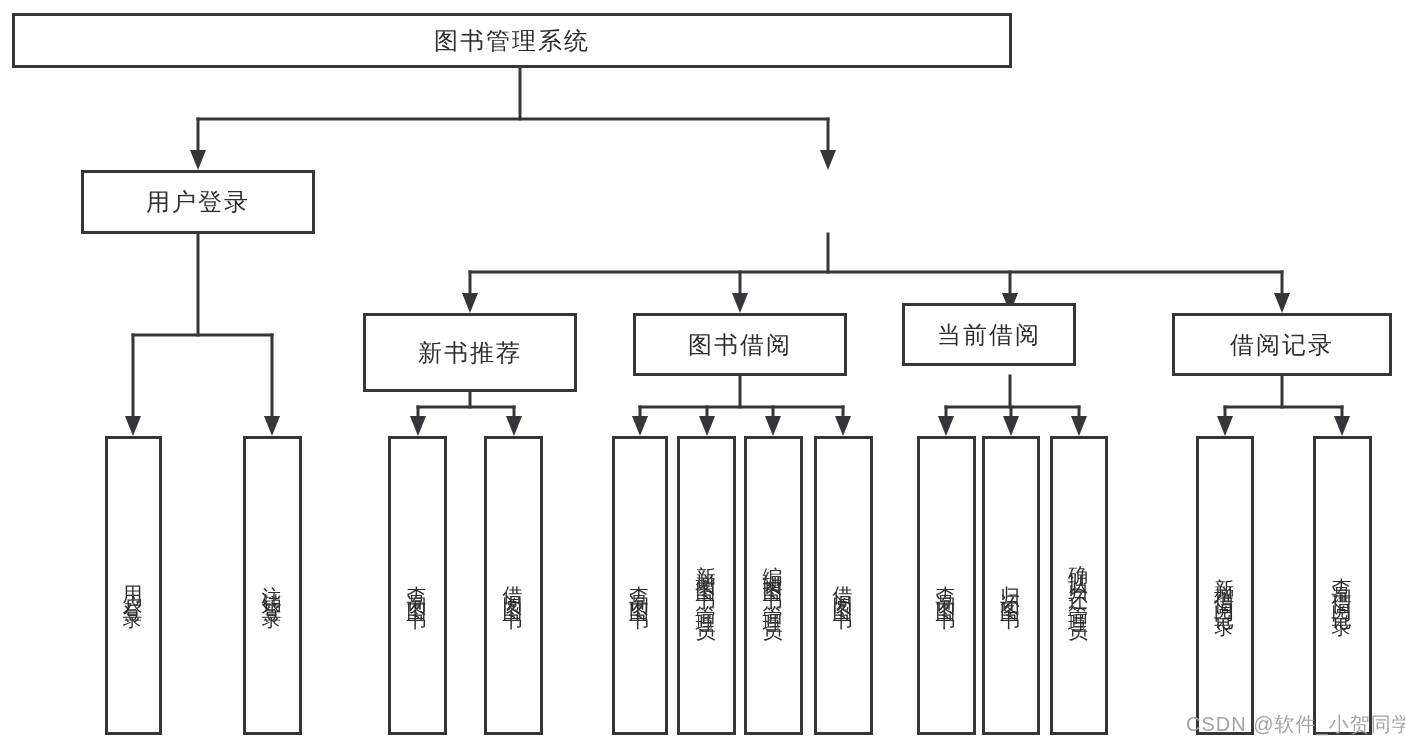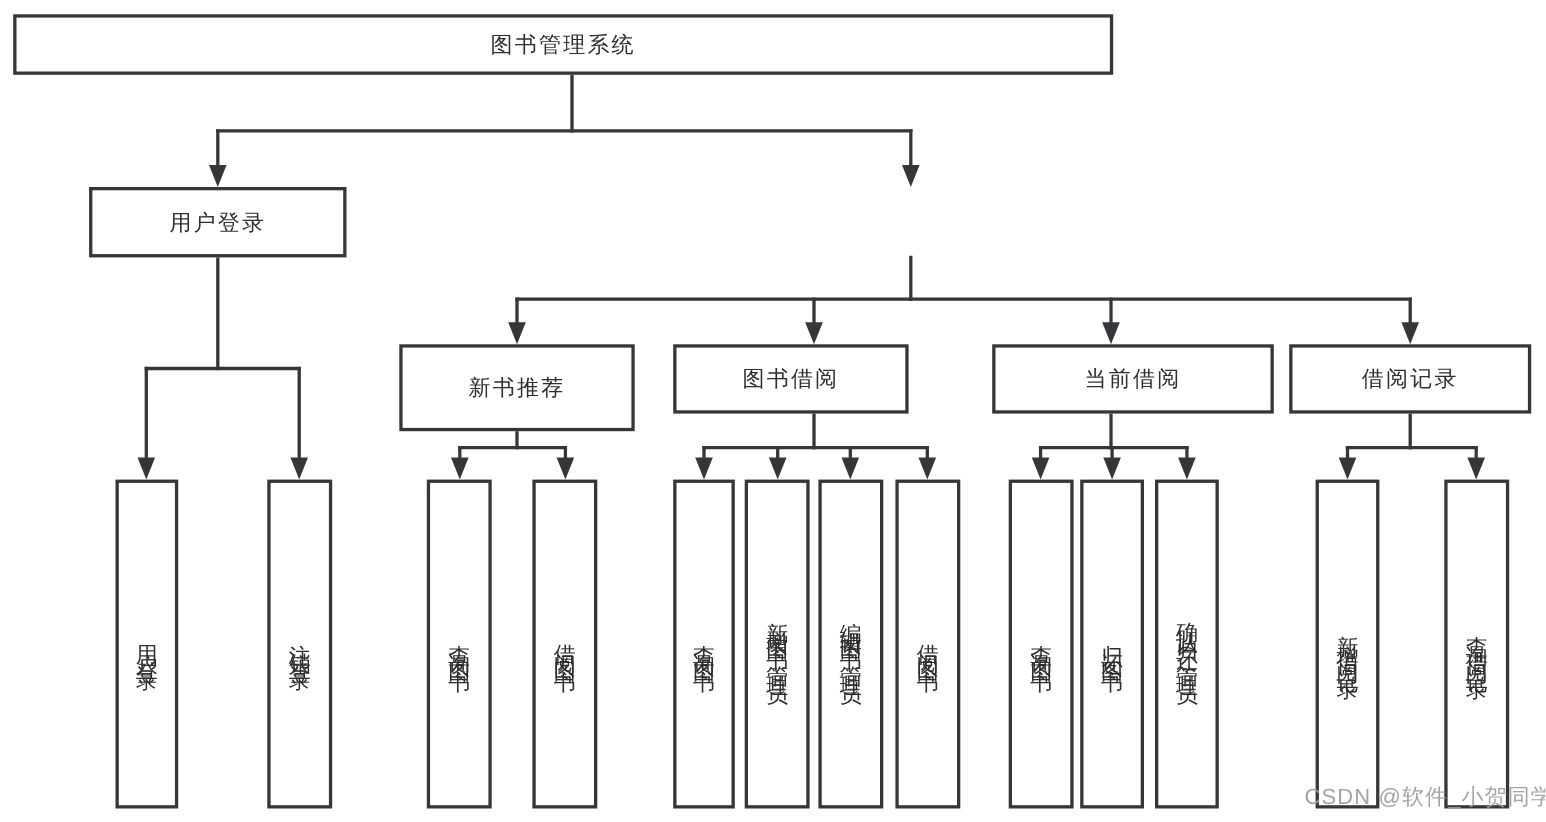--- a/index.html
+++ b/index.html
@@ -11,21 +11,21 @@
     font-family:"Liberation Sans","DejaVu Sans",sans-serif;color:var(--text);
     overflow:hidden;
   }
   svg.wires{position:absolute;left:0;top:0;width:1405px;height:747px;}
   .wires line{stroke:var(--line);stroke-width:3;stroke-linecap:square;}
   .wires polygon{fill:var(--line);stroke:none;}
   .node{
     position:absolute;box-sizing:border-box;background:#fff;
     border:3px solid var(--line);
     display:flex;align-items:center;justify-content:center;
-    font-size:20px;letter-spacing:2px;text-align:center;z-index:2;
+    font-size:24px;letter-spacing:2px;text-align:center;z-index:2;
   }
   .leaf{
     writing-mode:vertical-rl;text-orientation:mixed;
     letter-spacing:8px;font-size:20px;padding:4px 0;
   }
   .watermark{
     position:absolute;left:1186px;top:711px;z-index:6;
     font-size:20px;letter-spacing:1px;color:var(--watermark);opacity:.92;
     white-space:nowrap;
   }
@@ -109,22 +109,22 @@
       <polygon points="1217,416 1233,416 1225,436"></polygon>
       <polygon points="1334,416 1350,416 1342,436"></polygon>
     </g>
   </svg>
 
   <div class="node" style="left:12px;top:13px;width:1000px;height:55px;">图书管理系统</div>
 
   <div class="node" style="left:81px;top:170px;width:234px;height:64px;">用户登录</div>
 
   <div class="node" style="left:363px;top:313px;width:214px;height:79px;">新书推荐</div>
-  <div class="node" style="left:612px;top:313px;width:214px;height:63px;">图书借阅</div>
-  <div class="node" style="left:902px;top:313px;width:256px;height:63px;">当前借阅</div>
+  <div class="node" style="left:633px;top:313px;width:214px;height:63px;">图书借阅</div>
+  <div class="node" style="left:902px;top:303px;width:174px;height:63px;">当前借阅</div>
   <div class="node" style="left:1172px;top:313px;width:220px;height:63px;">借阅记录</div>
 
   <div class="node leaf" style="left:105px;top:436px;width:57px;height:299px;">用户登录</div>
   <div class="node leaf" style="left:243px;top:436px;width:59px;height:299px;">注销登录</div>
 
   <div class="node leaf" style="left:388px;top:436px;width:59px;height:299px;">查询图书</div>
   <div class="node leaf" style="left:484px;top:436px;width:59px;height:299px;">借阅图书</div>
 
   <div class="node leaf" style="left:612px;top:436px;width:56px;height:299px;">查询图书</div>
   <div class="node leaf" style="left:677px;top:436px;width:59px;height:299px;">新增图书（管理员）</div>

